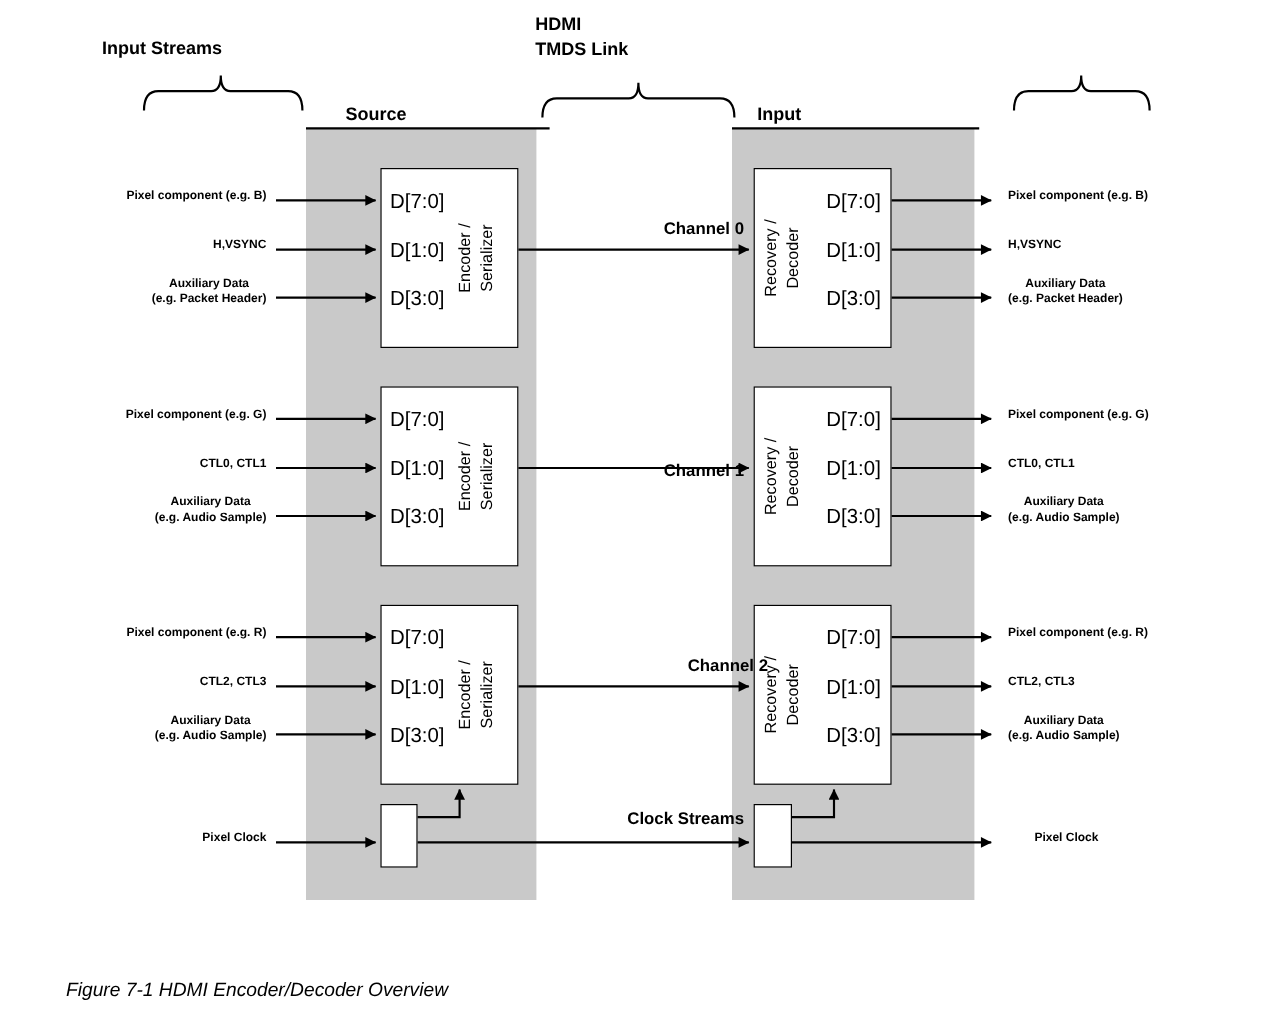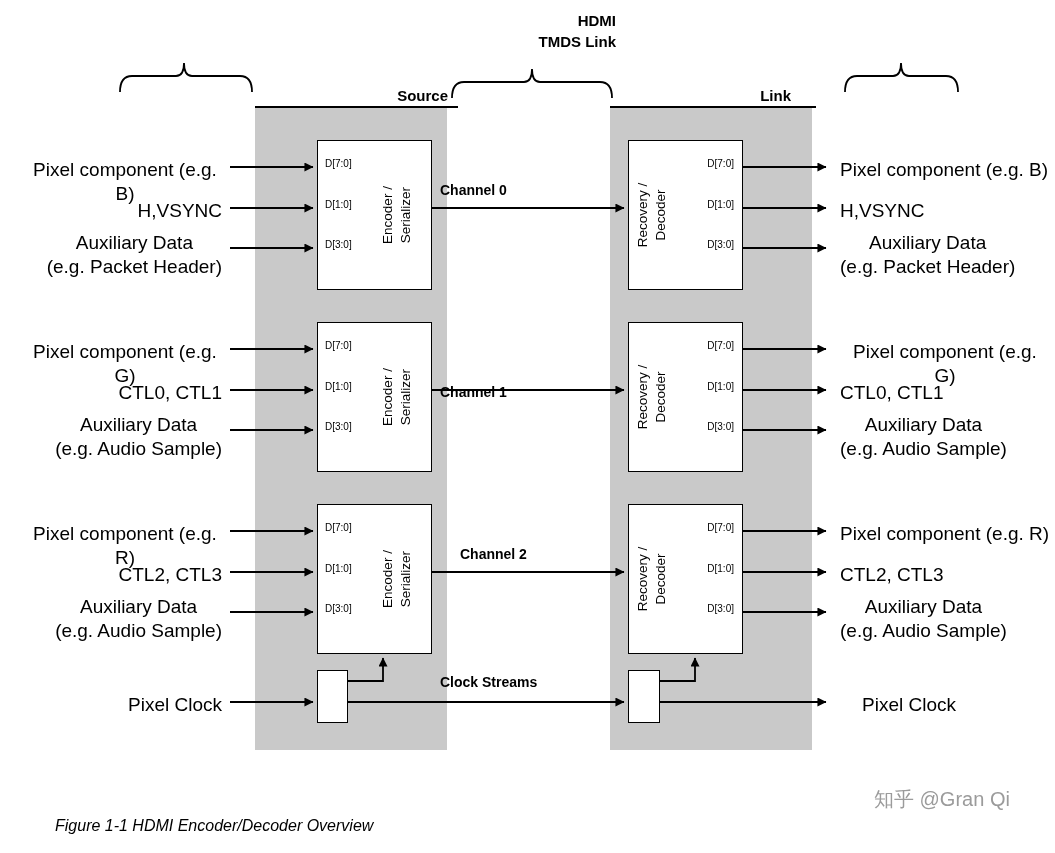--- a/index.html
+++ b/index.html
@@ -3,48 +3,49 @@
 <meta charset="utf-8">
 <style>
   html, body { margin: 0; padding: 0; background: #ffffff; }
   .canvas {
     position: relative; width: 1055px; height: 853px; background: #fff;
     font-family: "Liberation Sans", sans-serif; color: #000; overflow: hidden;
   }
   .region { position: absolute; background: var(--region-fill, #c9c9c9); z-index: 1; }
   .wires { position: absolute; left: 0; top: 0; z-index: 5; pointer-events: none; }
   .block { position: absolute; background: #fff; border: 1.5px solid #000; box-sizing: border-box; z-index: 2; }
-  .heading { position: absolute; font-weight: bold; font-size: 15px; text-align: right; white-space: pre-line; line-height: 1.4; z-index: 6; }
-  .channel-label { position: absolute; font-weight: bold; font-size: 14px; text-align: left; z-index: 6; }
-  .port { position: absolute; font-size: 10px; z-index: 6; }
+  .heading { position: absolute; font-weight: bold; font-size: 15px; text-align: left; white-space: pre-line; line-height: 1.4; z-index: 6; }
+  .channel-label { position: absolute; font-weight: bold; font-size: 14px; text-align: right; z-index: 6; }
+  .port { position: absolute; font-size: 17px; z-index: 6; }
   .port.r { width: 58px; text-align: right; }
   .vlabel {
     position: absolute; width: 150px; height: 38px; display: flex; align-items: center; justify-content: center;
     font-size: 13.5px; line-height: 1.35; text-align: center; white-space: pre-line;
     transform: rotate(-90deg); z-index: 6;
   }
-  .side-label { position: absolute; font-size: 19px; line-height: 1.25; z-index: 6; }
+  .side-label { position: absolute; font-size: 10px; line-height: 1.25; z-index: 6; font-weight: bold; }
   .side-label.left { text-align: right; }
   .side-label.right { text-align: left; }
   .side-label .inner { display: inline-block; text-align: center; white-space: pre-line; }
   .caption { position: absolute; font-style: italic; font-size: 16px; z-index: 6; }
   .watermark { position: absolute; font-size: 20px; color: var(--watermark, #9b9b9b); z-index: 6; }
 </style>
 </head>
 <body>
 
 <div class="canvas">
 
   <div class="region" style="left:255px;top:107px;width:192px;height:643px;"></div>
   <div class="region" style="left:610px;top:107px;width:202px;height:643px;"></div>
 
+  <div class="heading" style="left:85px;top:30px;width:200px;">Input Streams</div>
   <div class="heading" style="left:446px;top:10px;width:170px;">HDMI
 TMDS Link</div>
   <div class="heading" style="left:288px;top:85px;width:160px;">Source</div>
-  <div class="heading" style="left:631px;top:85px;width:160px;">Link</div>
+  <div class="heading" style="left:631px;top:85px;width:160px;">Input</div>
 
   <div class="block" style="left:317px;top:140px;width:115px;height:150px;"></div>
   <div class="block" style="left:317px;top:322px;width:115px;height:150px;"></div>
   <div class="block" style="left:317px;top:504px;width:115px;height:150px;"></div>
 
   <div class="block" style="left:628px;top:140px;width:115px;height:150px;"></div>
   <div class="block" style="left:628px;top:322px;width:115px;height:150px;"></div>
   <div class="block" style="left:628px;top:504px;width:115px;height:150px;"></div>
 
   <div class="block" style="left:317px;top:670px;width:31px;height:53px;"></div>
@@ -109,22 +110,21 @@
   <div class="side-label right" style="left:840px;top:340px;width:210px;"><span class="inner">Pixel component (e.g. G)</span></div>
   <div class="side-label right" style="left:840px;top:381px;width:210px;"><span class="inner">CTL0, CTL1</span></div>
   <div class="side-label right" style="left:840px;top:413px;width:210px;"><span class="inner">Auxiliary Data
 (e.g. Audio Sample)</span></div>
   <div class="side-label right" style="left:840px;top:522px;width:210px;"><span class="inner">Pixel component (e.g. R)</span></div>
   <div class="side-label right" style="left:840px;top:563px;width:210px;"><span class="inner">CTL2, CTL3</span></div>
   <div class="side-label right" style="left:840px;top:595px;width:210px;"><span class="inner">Auxiliary Data
 (e.g. Audio Sample)</span></div>
   <div class="side-label right" style="left:862px;top:693px;width:210px;"><span class="inner">Pixel Clock</span></div>
 
-  <div class="caption" style="left:55px;top:817px;">Figure 1-1 HDMI Encoder/Decoder Overview</div>
-  <div class="watermark" style="left:874px;top:786px;">知乎 @Gran Qi</div>
+  <div class="caption" style="left:55px;top:817px;">Figure 7-1 HDMI Encoder/Decoder Overview</div>
 
   <svg class="wires" width="1055" height="853" viewBox="0 0 1055 853">
     <defs>
       <marker id="arr" viewBox="0 0 10 10" refX="9.5" refY="5" markerWidth="11" markerHeight="9" orient="auto" markerUnits="userSpaceOnUse">
         <path d="M0,0 L10,5 L0,10 z" fill="#000"></path>
       </marker>
     </defs>
 
     <g stroke="#000" stroke-width="1.8" fill="none">
       <path d="M120,92 Q120,76 132,76 L176,76 Q184,76 184,63 Q184,76 192,76 L240,76 Q252,76 252,92"></path>

